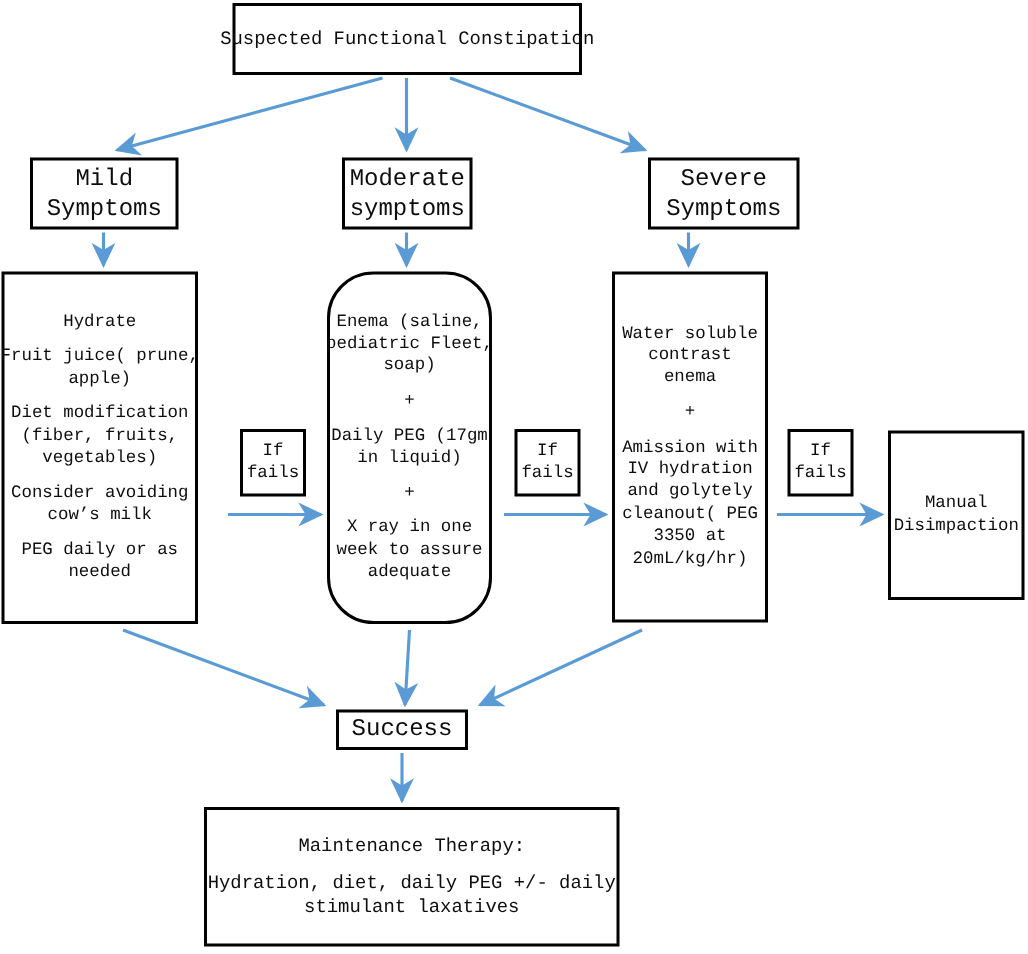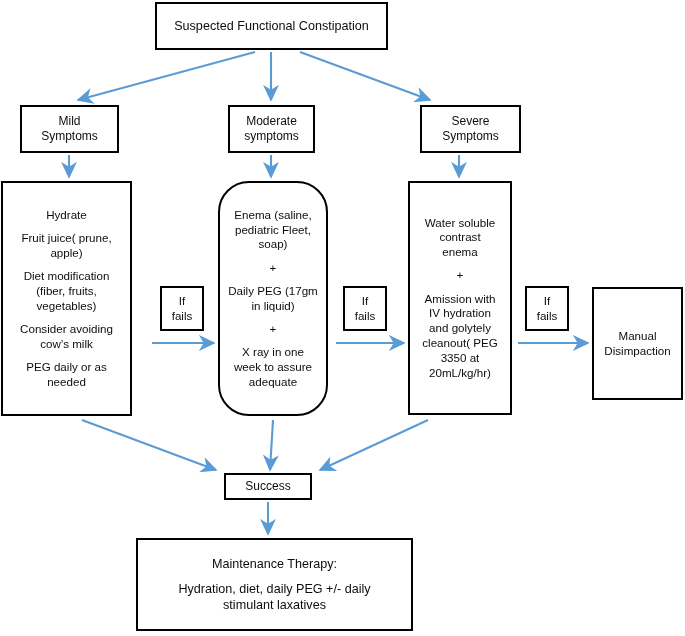--- a/index.html
+++ b/index.html
@@ -6,21 +6,21 @@
   html, body {
     margin: 0;
     padding: 0;
     background: #ffffff;
   }
   #canvas {
     position: relative;
     width: 685px;
     height: 636px;
     background: #ffffff;
-    font-family: Liberation Sans, sans-serif;
+    font-family: Liberation Mono, monospace;
     overflow: hidden;
   }
   #arrow-layer {
     position: absolute;
     left: 0;
     top: 0;
     width: 685px;
     height: 636px;
     pointer-events: none;
   }
@@ -40,28 +40,28 @@
   }
   .node .ln {
     display: block;
     white-space: pre;
   }
   
   .node .gap {
     height: 0.72em;
   }
   .fs-115 { font-size: 11.6px; }
-  .fs-12 { font-size: 12px; text-align: center; }
+  .fs-12 { font-size: 16px; text-align: center; }
   .fs-125 { font-size: 12.6px; }
 
   
   #node-root        { left: 155px; top: 2px;   width: 233px; height: 48px;  }
   #node-mild        { left: 20px;  top: 105px; width: 99px;  height: 48px;  }
   #node-moderate    { left: 228px; top: 105px; width: 87px;  height: 48px;  }
-  #node-severe      { left: 420px; top: 105px; width: 101px; height: 48px;  }
+  #node-severe      { left: 432px; top: 105px; width: 101px; height: 48px;  }
   #node-mild-tx     { left: 1px;   top: 181px; width: 131px; height: 235px; }
   #node-mod-tx      { left: 218px; top: 181px; width: 110px; height: 235px; border-radius: 31px; }
   #node-sev-tx      { left: 408px; top: 181px; width: 104px; height: 234px; }
   #node-iffails-1   { left: 160px; top: 286px; width: 44px;  height: 45px;  }
   #node-iffails-2   { left: 343px; top: 286px; width: 44px;  height: 45px;  }
   #node-iffails-3   { left: 525px; top: 286px; width: 44px;  height: 45px;  }
   #node-manual      { left: 592px; top: 287px; width: 91px;  height: 113px; }
   #node-success     { left: 224px; top: 473px; width: 88px;  height: 27px;  }
   #node-maintenance { left: 136px; top: 538px; width: 277px; height: 93px;  }
 </style>

